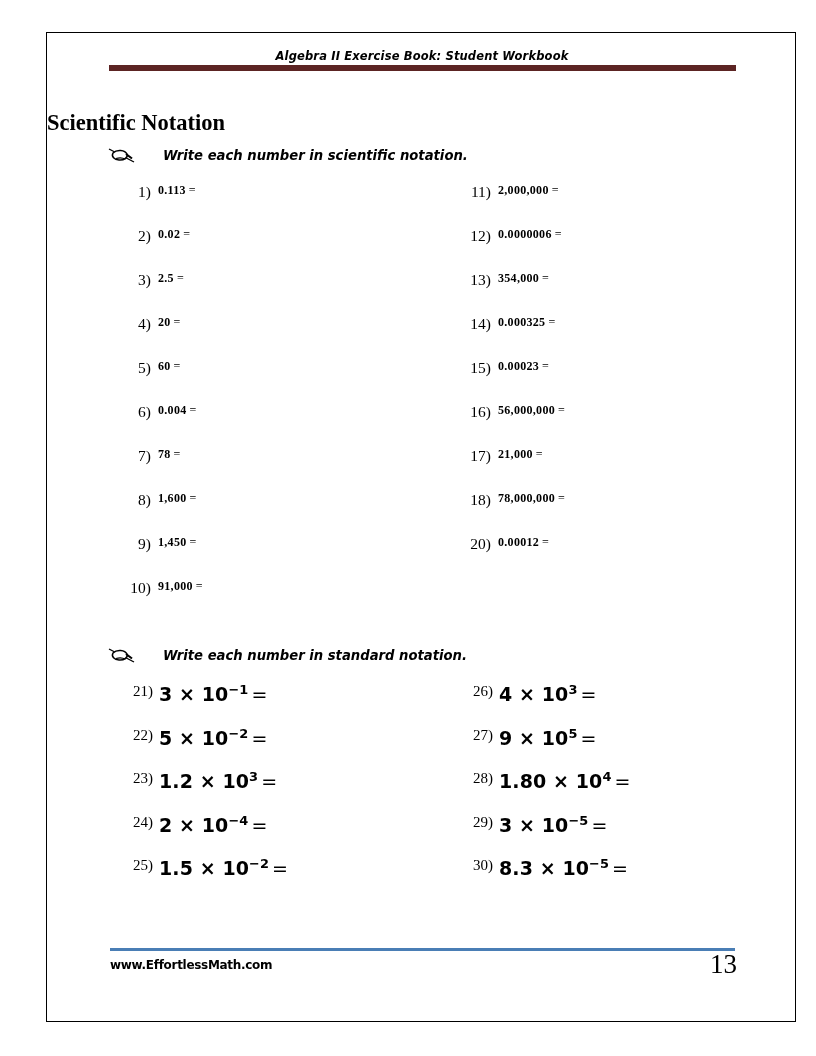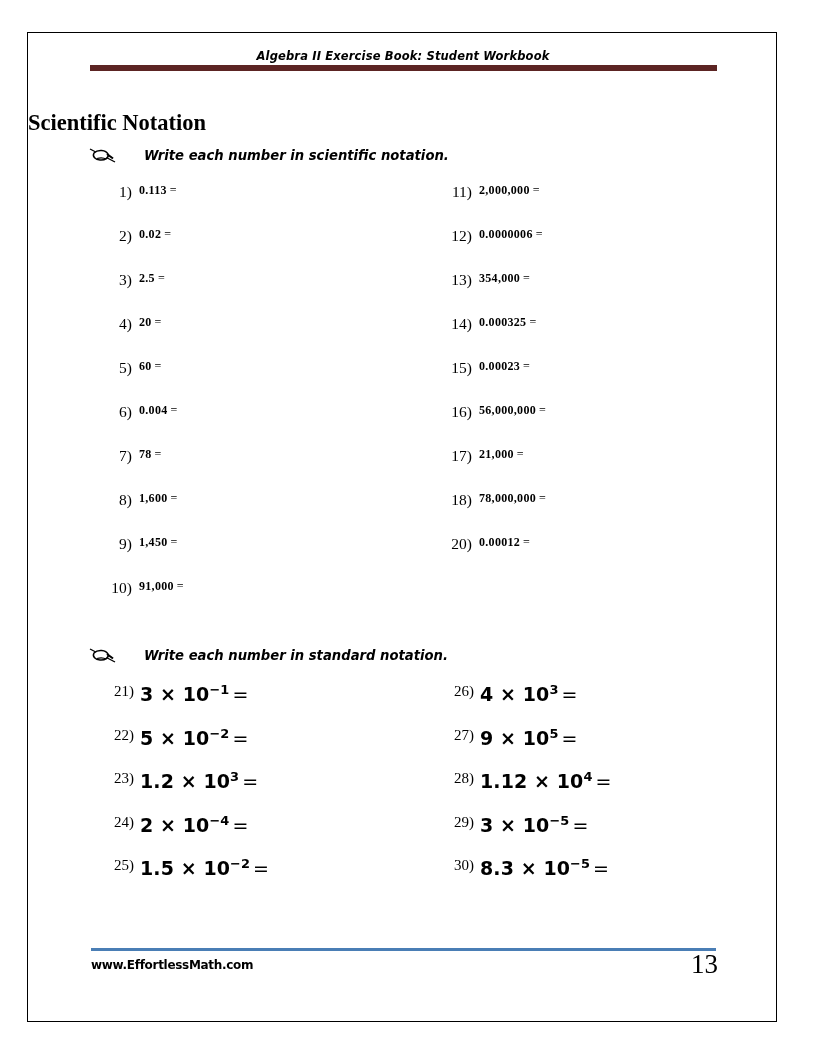--- a/index.html
+++ b/index.html
@@ -11,21 +11,21 @@
     width: 816px;
     height: 1056px;
     font-family: "Liberation Serif", serif;
     position: relative;
     overflow: hidden;
   }
 
   
   .page-frame {
     position: absolute;
-    left: 27px;
+    left: 46px;
     top: 32px;
     width: 750px;
     height: 990px;
     border: 1.6px solid #000000;
     box-sizing: border-box;
     background: #ffffff;
   }
 
   
   .running-head {
@@ -323,21 +323,21 @@
       <div class="problem">
           <span class="prob-num">26)</span>
           <span class="prob-body"><span>4</span>&nbsp;<span>×</span>&nbsp;<span>10</span><sup>3</sup><span class="eq">=</span></span>
         </div>
       <div class="problem">
           <span class="prob-num">27)</span>
           <span class="prob-body"><span>9</span>&nbsp;<span>×</span>&nbsp;<span>10</span><sup>5</sup><span class="eq">=</span></span>
         </div>
       <div class="problem">
           <span class="prob-num">28)</span>
-          <span class="prob-body"><span>1.12</span>&nbsp;<span>×</span>&nbsp;<span>10</span><sup>4</sup><span class="eq">=</span></span>
+          <span class="prob-body"><span>1.80</span>&nbsp;<span>×</span>&nbsp;<span>10</span><sup>4</sup><span class="eq">=</span></span>
         </div>
       <div class="problem">
           <span class="prob-num">29)</span>
           <span class="prob-body"><span>3</span>&nbsp;<span>×</span>&nbsp;<span>10</span><sup>−5</sup><span class="eq">=</span></span>
         </div>
       <div class="problem">
           <span class="prob-num">30)</span>
           <span class="prob-body"><span>8.3</span>&nbsp;<span>×</span>&nbsp;<span>10</span><sup>−5</sup><span class="eq">=</span></span>
         </div>
     </div>

